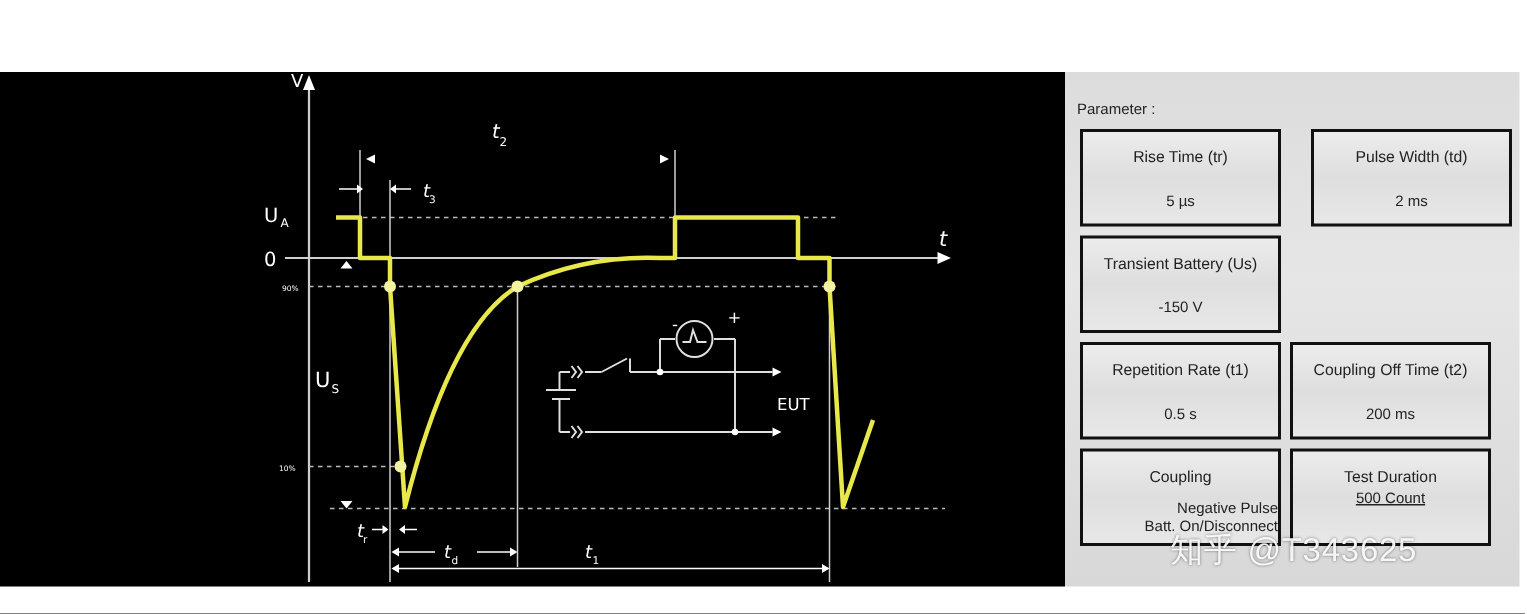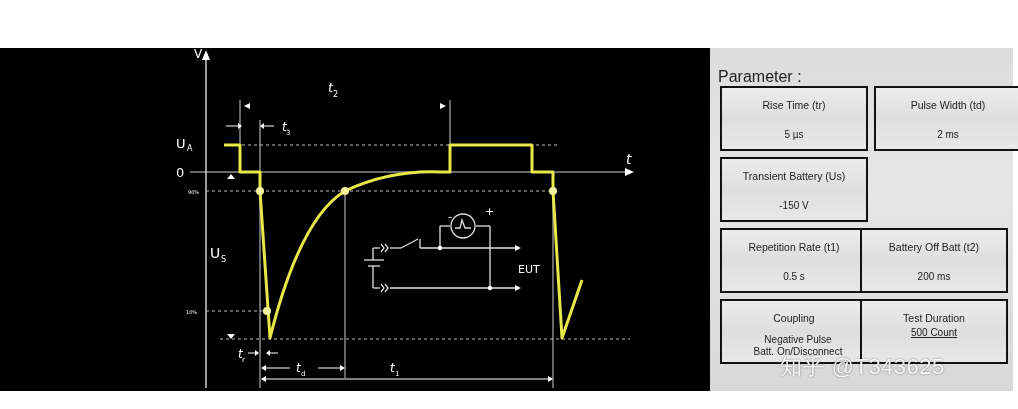--- a/index.html
+++ b/index.html
@@ -9,31 +9,31 @@
     }
     .diagram-panel {
       position: absolute; left: 0; top: 48px; width: 710px; height: 343px; background: #000;
     }
     .diagram-panel svg { position: absolute; left: 0; top: 0; }
     .param-panel {
       position: absolute; left: 710px; top: 48px; width: 303px; height: 343px;
       background: linear-gradient(180deg, #dcdcdc 0%, #e6e6e6 40%, #d8d8d8 100%);
     }
     .param-title {
-      position: absolute; left: 8px; top: 20px; font-size: 16px; color: #222;
+      position: absolute; left: 8px; top: 20px; font-size: 10px; color: #222;
     }
     .param-box {
-      position: absolute; width: 148px; height: 65px; box-sizing: border-box;
+      position: absolute; width: 134px; height: 65px; box-sizing: border-box;
       border: 2px solid #111;
       background: linear-gradient(180deg, #ececec 0%, #dedede 50%, #e8e8e8 100%);
       text-align: center; color: #222;
     }
     .param-label { position: absolute; left: 0; right: 0; top: 11px; font-size: 10.5px; }
     .param-value { position: absolute; left: 0; right: 0; top: 41px; font-size: 10px; }
-    .param-value.multi { text-align: center; left: 8px; top: 33px; line-height: 12px; }
+    .param-value.multi { text-align: right; left: 8px; top: 33px; line-height: 12px; }
     .param-value.bottom { top: 26px; text-decoration: underline; }
     .watermark {
       position: absolute; left: 780px; top: 352px; font-size: 22px; color: rgba(255,255,255,0.92);
       text-shadow: 0 0 2px rgba(0,0,0,0.5); letter-spacing: 0.5px; white-space: nowrap;
     }
     .lbl { fill: #ffffff; font-family: "DejaVu Sans", sans-serif; }
   </style>
 </head>
 <body>
 
@@ -150,21 +150,21 @@
   <div class="param-box" style="left:10px; top:109px;">
     <div class="param-label">Transient Battery (Us)</div>
     <div class="param-value">-150 V</div>
   </div>
 
   <div class="param-box" style="left:10px; top:180px;">
     <div class="param-label">Repetition Rate (t1)</div>
     <div class="param-value">0.5 s</div>
   </div>
   <div class="param-box" style="left:150px; top:180px;">
-    <div class="param-label">Battery Off Batt (t2)</div>
+    <div class="param-label">Coupling Off Time (t2)</div>
     <div class="param-value">200 ms</div>
   </div>
 
   <div class="param-box" style="left:10px; top:251px;">
     <div class="param-label">Coupling</div>
     <div class="param-value multi">
       <div>Negative Pulse</div>
       <div>Batt. On/Disconnect</div>
     </div>
   </div>

